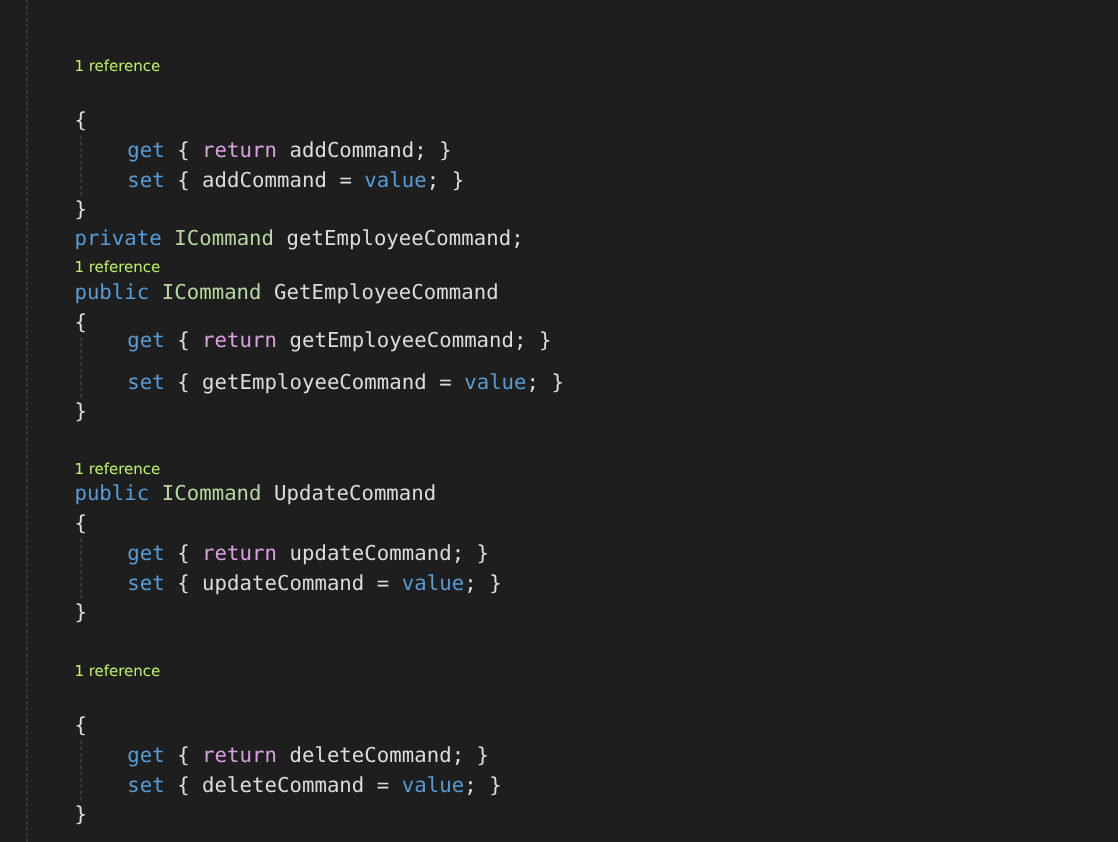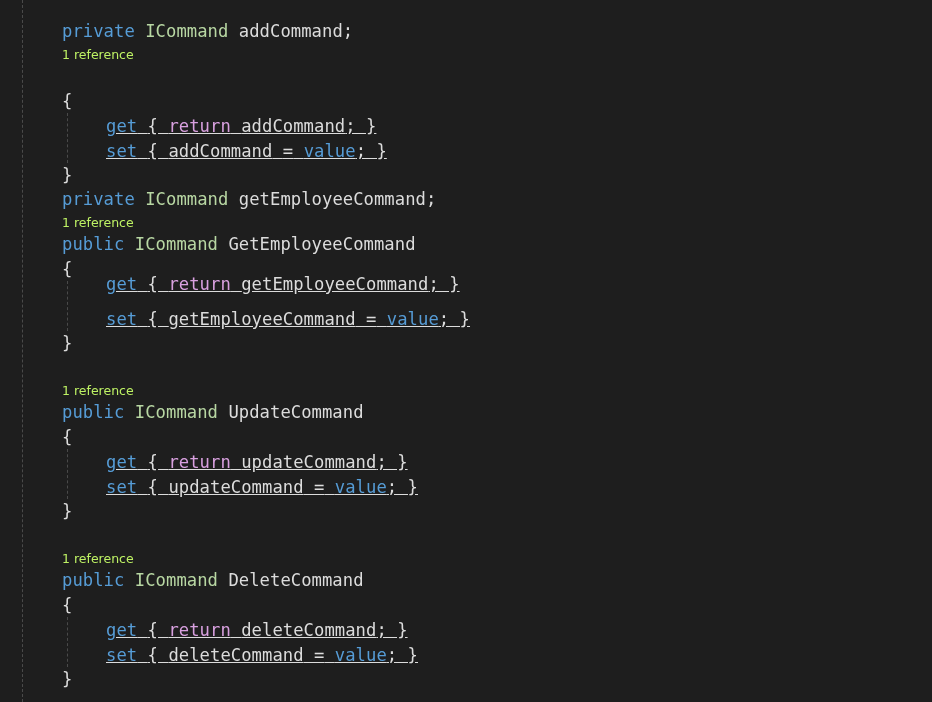--- a/index.html
+++ b/index.html
@@ -12,21 +12,21 @@
   .guide-outer {
     position: absolute; left: 22px; top: 0; height: 702px; width: 0;
     border-left: 1px dashed #4a4a4a;
   }
   .editor { position: absolute; left: 0; top: 19px; width: 932px; }
   .block { position: relative; height: 168px; }
   .line {
     position: absolute; left: 62px; height: 24px; line-height: 24px;
     font-size: 17.2px; color: #dcdcdc; white-space: pre; letter-spacing: 0.05px;
   }
-  .line.indent { left: 106px; text-decoration: underline; }
+  .line.indent { left: 106px; }
   .codelens {
     position: absolute; left: 62px; height: 16px; line-height: 16px;
     font-family: "DejaVu Sans", "Liberation Sans", sans-serif;
     font-size: 12.5px; color: #bef264; cursor: pointer;
   }
   .guide-inner {
     position: absolute; left: 67px; width: 0;
     border-left: 1px dashed #4a4a4a;
   }
   .kw { color: #569cd6; }
@@ -36,21 +36,20 @@
   .punc { color: #dcdcdc; }
 </style>
 </head>
 <body>
 
 <div class="guide-outer"></div>
 
 <div class="editor">
 
   <div class="block">
-    <div class="line" style="top:0px"><span class="kw">private</span> <span class="type">ICommand</span> <span class="id">addCommand</span><span class="punc">;</span></div>
     <div class="codelens" style="top:28px">1 reference</div>
     <div class="line" style="top:70px">{</div>
     <div class="guide-inner" style="top:94px;height:50px"></div>
     <div class="line indent" style="top:95px"><span class="kw">get</span> <span class="punc">{</span> <span class="ctrl">return</span> <span class="id">addCommand</span><span class="punc">; }</span></div>
     <div class="line indent" style="top:120px"><span class="kw">set</span> <span class="punc">{</span> <span class="id">addCommand</span> <span class="punc">=</span> <span class="kw">value</span><span class="punc">; }</span></div>
     <div class="line" style="top:144px">}</div>
   </div>
 
   <div class="block">
     <div class="line" style="top:0px"><span class="kw">private</span> <span class="type">ICommand</span> <span class="id">getEmployeeCommand</span><span class="punc">;</span></div>
@@ -68,21 +67,20 @@
     <div class="line" style="top:45px"><span class="kw">public</span> <span class="type">ICommand</span> <span class="id">UpdateCommand</span></div>
     <div class="line" style="top:70px">{</div>
     <div class="guide-inner" style="top:94px;height:50px"></div>
     <div class="line indent" style="top:95px"><span class="kw">get</span> <span class="punc">{</span> <span class="ctrl">return</span> <span class="id">updateCommand</span><span class="punc">; }</span></div>
     <div class="line indent" style="top:120px"><span class="kw">set</span> <span class="punc">{</span> <span class="id">updateCommand</span> <span class="punc">=</span> <span class="kw">value</span><span class="punc">; }</span></div>
     <div class="line" style="top:144px">}</div>
   </div>
 
   <div class="block">
     <div class="codelens" style="top:28px">1 reference</div>
-    <div class="line" style="top:45px"><span class="kw">public</span> <span class="type">ICommand</span> <span class="id">DeleteCommand</span></div>
     <div class="line" style="top:70px">{</div>
     <div class="guide-inner" style="top:94px;height:50px"></div>
     <div class="line indent" style="top:95px"><span class="kw">get</span> <span class="punc">{</span> <span class="ctrl">return</span> <span class="id">deleteCommand</span><span class="punc">; }</span></div>
     <div class="line indent" style="top:120px"><span class="kw">set</span> <span class="punc">{</span> <span class="id">deleteCommand</span> <span class="punc">=</span> <span class="kw">value</span><span class="punc">; }</span></div>
     <div class="line" style="top:144px">}</div>
   </div>
 
 </div>
 
 </body></html>

